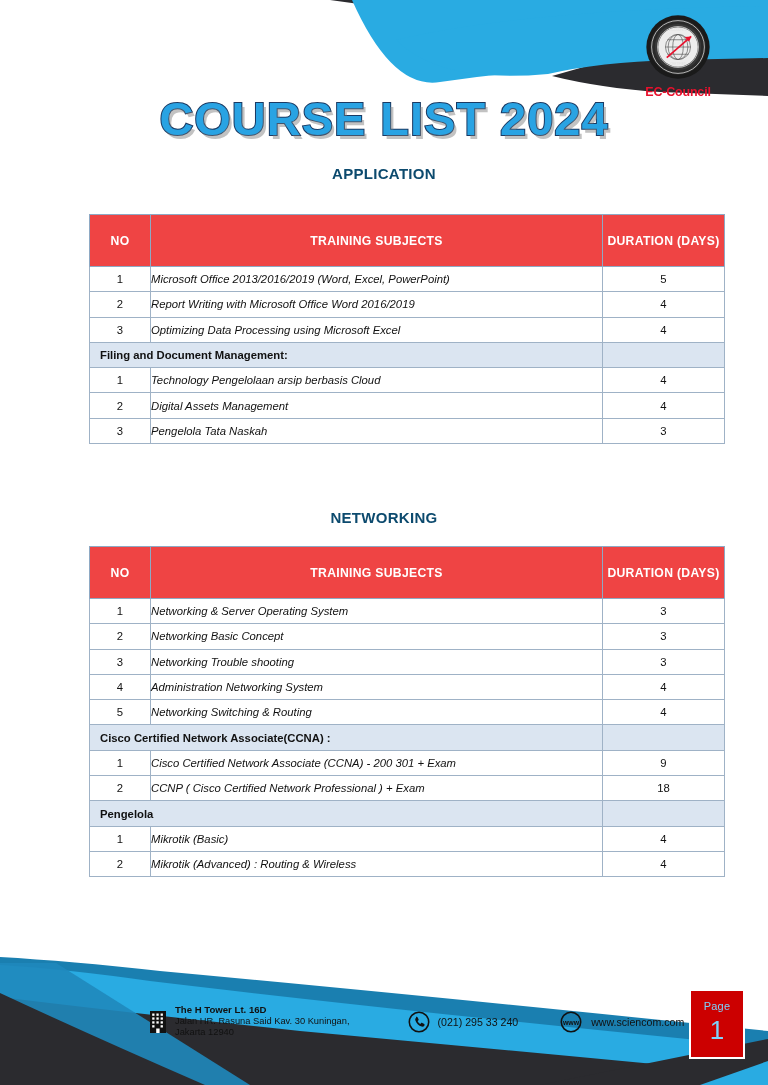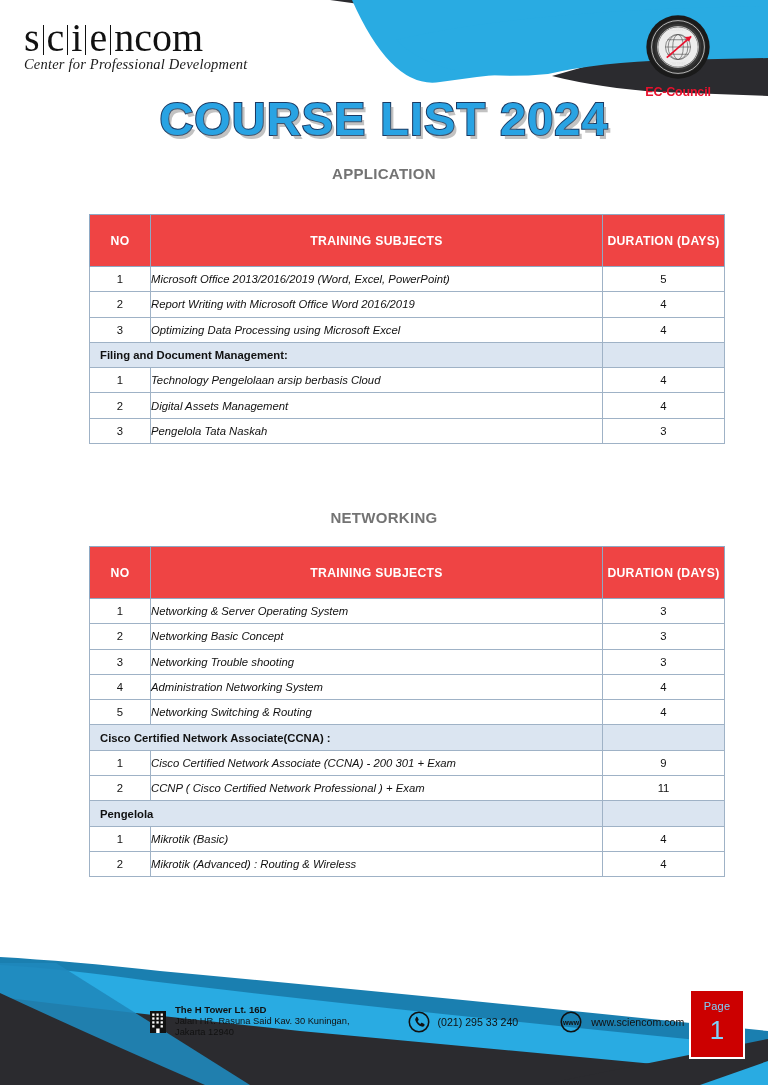--- a/index.html
+++ b/index.html
@@ -47,21 +47,21 @@
     color:#29a3e3;
     -webkit-text-stroke:2px #1b3a63;
     paint-order:stroke fill;
     text-shadow:3px 4px 0 rgba(120,120,120,.45);
     transform:scaleX(1.02);
   }
 
   
   .sec-title{
     position:absolute;width:768px;text-align:center;
-    color:#737373;font-weight:bold;font-size:15px;
+    color:#0c4a6e;font-weight:bold;font-size:15px;
     letter-spacing:.3px;
   }
   #sec-application{top:165px;}
   #sec-networking{top:509px;}
 
   
   .tbl{
     position:absolute;left:89px;width:635px;
     border-collapse:collapse;table-layout:fixed;
     font-size:11.3px;color:#111;
@@ -124,26 +124,20 @@
 <div class="page">
 
   <svg class="deco-top" viewBox="0 0 768 120" preserveAspectRatio="none">
     <path d="M330,0 L768,0 L768,78 L640,58 Q470,18 330,0 Z" fill="#2b2b2f"></path>
     <path d="M352,0 L768,0 L768,62 L610,66 Q520,70 440,82 Q392,90 352,0 Z" fill="#29abe2"></path>
     <path d="M300,0 L768,0 L768,40 L700,52 Q560,72 440,82 Q360,46 300,0 Z" fill="#ffffff" opacity="0"></path>
     <path d="M768,20 L768,96 L660,92 Q600,88 552,76 Q660,44 768,20 Z" fill="#2b2b2f"></path>
     <path d="M768,6 L768,58 L672,60 Q600,62 548,74 Q440,84 396,40 Q520,10 768,6 Z" fill="#29abe2"></path>
   </svg>
 
-  <div class="logo-wrap">
-    <div class="logo-main">
-      <span>s</span><span class="bar"></span><span>c</span><span class="bar"></span><span>i</span><span class="bar"></span><span>e</span><span class="bar"></span><span>ncom</span>
-    </div>
-    <div class="logo-sub">Center for Professional Development</div>
-  </div>
 
   <div class="ec-wrap">
     <svg width="66" height="66" viewBox="0 0 100 100">
       <circle cx="50" cy="50" r="48" fill="#1a1a1a"></circle>
       <g fill="#3a3a3a">
         <circle cx="50" cy="50" r="42" fill="#2a2a2a"></circle>
       </g>
       <g stroke="#d8d8d8" stroke-width="1.2" fill="none">
         <circle cx="50" cy="50" r="40"></circle>
         <circle cx="50" cy="50" r="31"></circle>
@@ -269,21 +263,21 @@
           <td class="sec-dur"></td>
         </tr>
         <tr>
           <td class="td-no">1</td>
           <td class="td-sub">Cisco Certified Network Associate (CCNA) - 200 301 + Exam</td>
           <td class="td-dur">9</td>
         </tr>
         <tr>
           <td class="td-no">2</td>
           <td class="td-sub">CCNP ( Cisco Certified Network Professional ) + Exam</td>
-          <td class="td-dur">11</td>
+          <td class="td-dur">18</td>
         </tr>
         <tr class="row-section">
           <td colspan="2">Pengelola</td>
           <td class="sec-dur"></td>
         </tr>
         <tr>
           <td class="td-no">1</td>
           <td class="td-sub">Mikrotik (Basic)</td>
           <td class="td-dur">4</td>
         </tr>

